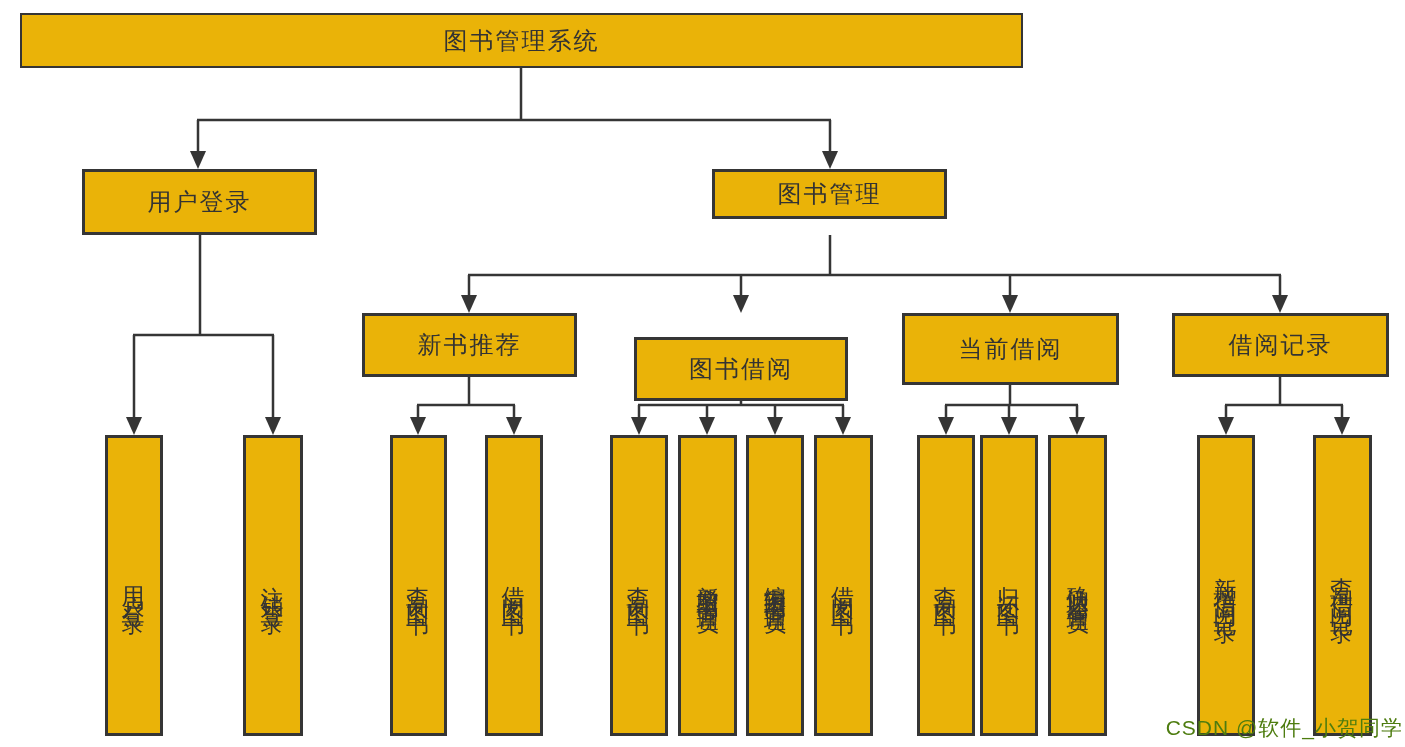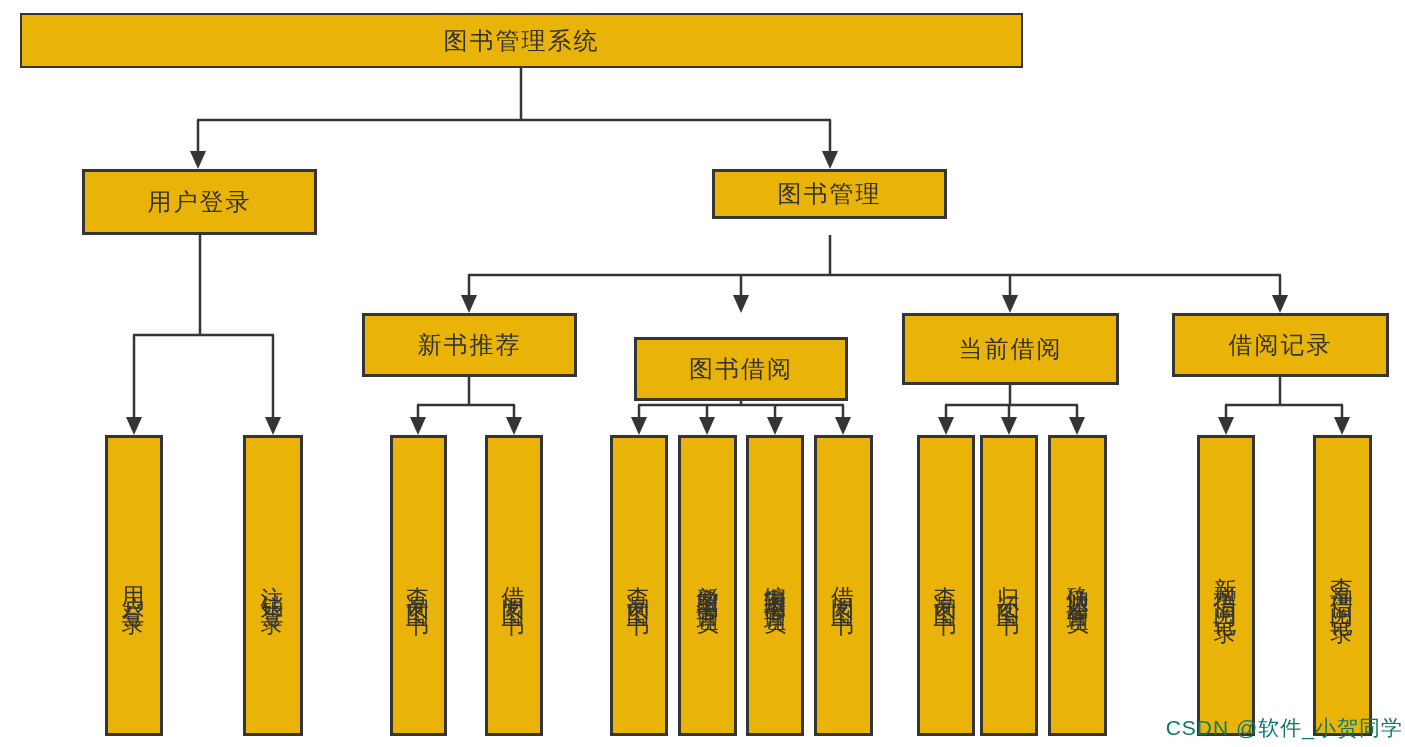--- a/index.html
+++ b/index.html
@@ -20,21 +20,21 @@
   .root-box { border-width:2px; }
   .h-label { font-size:24px; letter-spacing:2px; white-space:nowrap; }
   .leaf {
     writing-mode:vertical-rl; text-orientation:mixed;
   }
   .leaf .v-label { font-size:23px; letter-spacing:9px; }
   .leaf.long .v-label { font-size:22px; letter-spacing:4px; }
   .watermark {
     position:absolute; right:2px; top:714px;
     font-size:21px; letter-spacing:1px;
-    color:#0f766e; z-index:10; white-space:nowrap;
+    color:#4d7c0f; z-index:10; white-space:nowrap;
   }
 </style>
 </head>
 <body>
 
 <div id="canvas">
 
   <svg id="wires" viewBox="0 0 1405 747" xmlns="http://www.w3.org/2000/svg">
     <g stroke="#353535" stroke-width="2.5" fill="none">
       <path d="M521 68 V120 M197 120 H831 M198 120 V152 M830 120 V152"></path>

